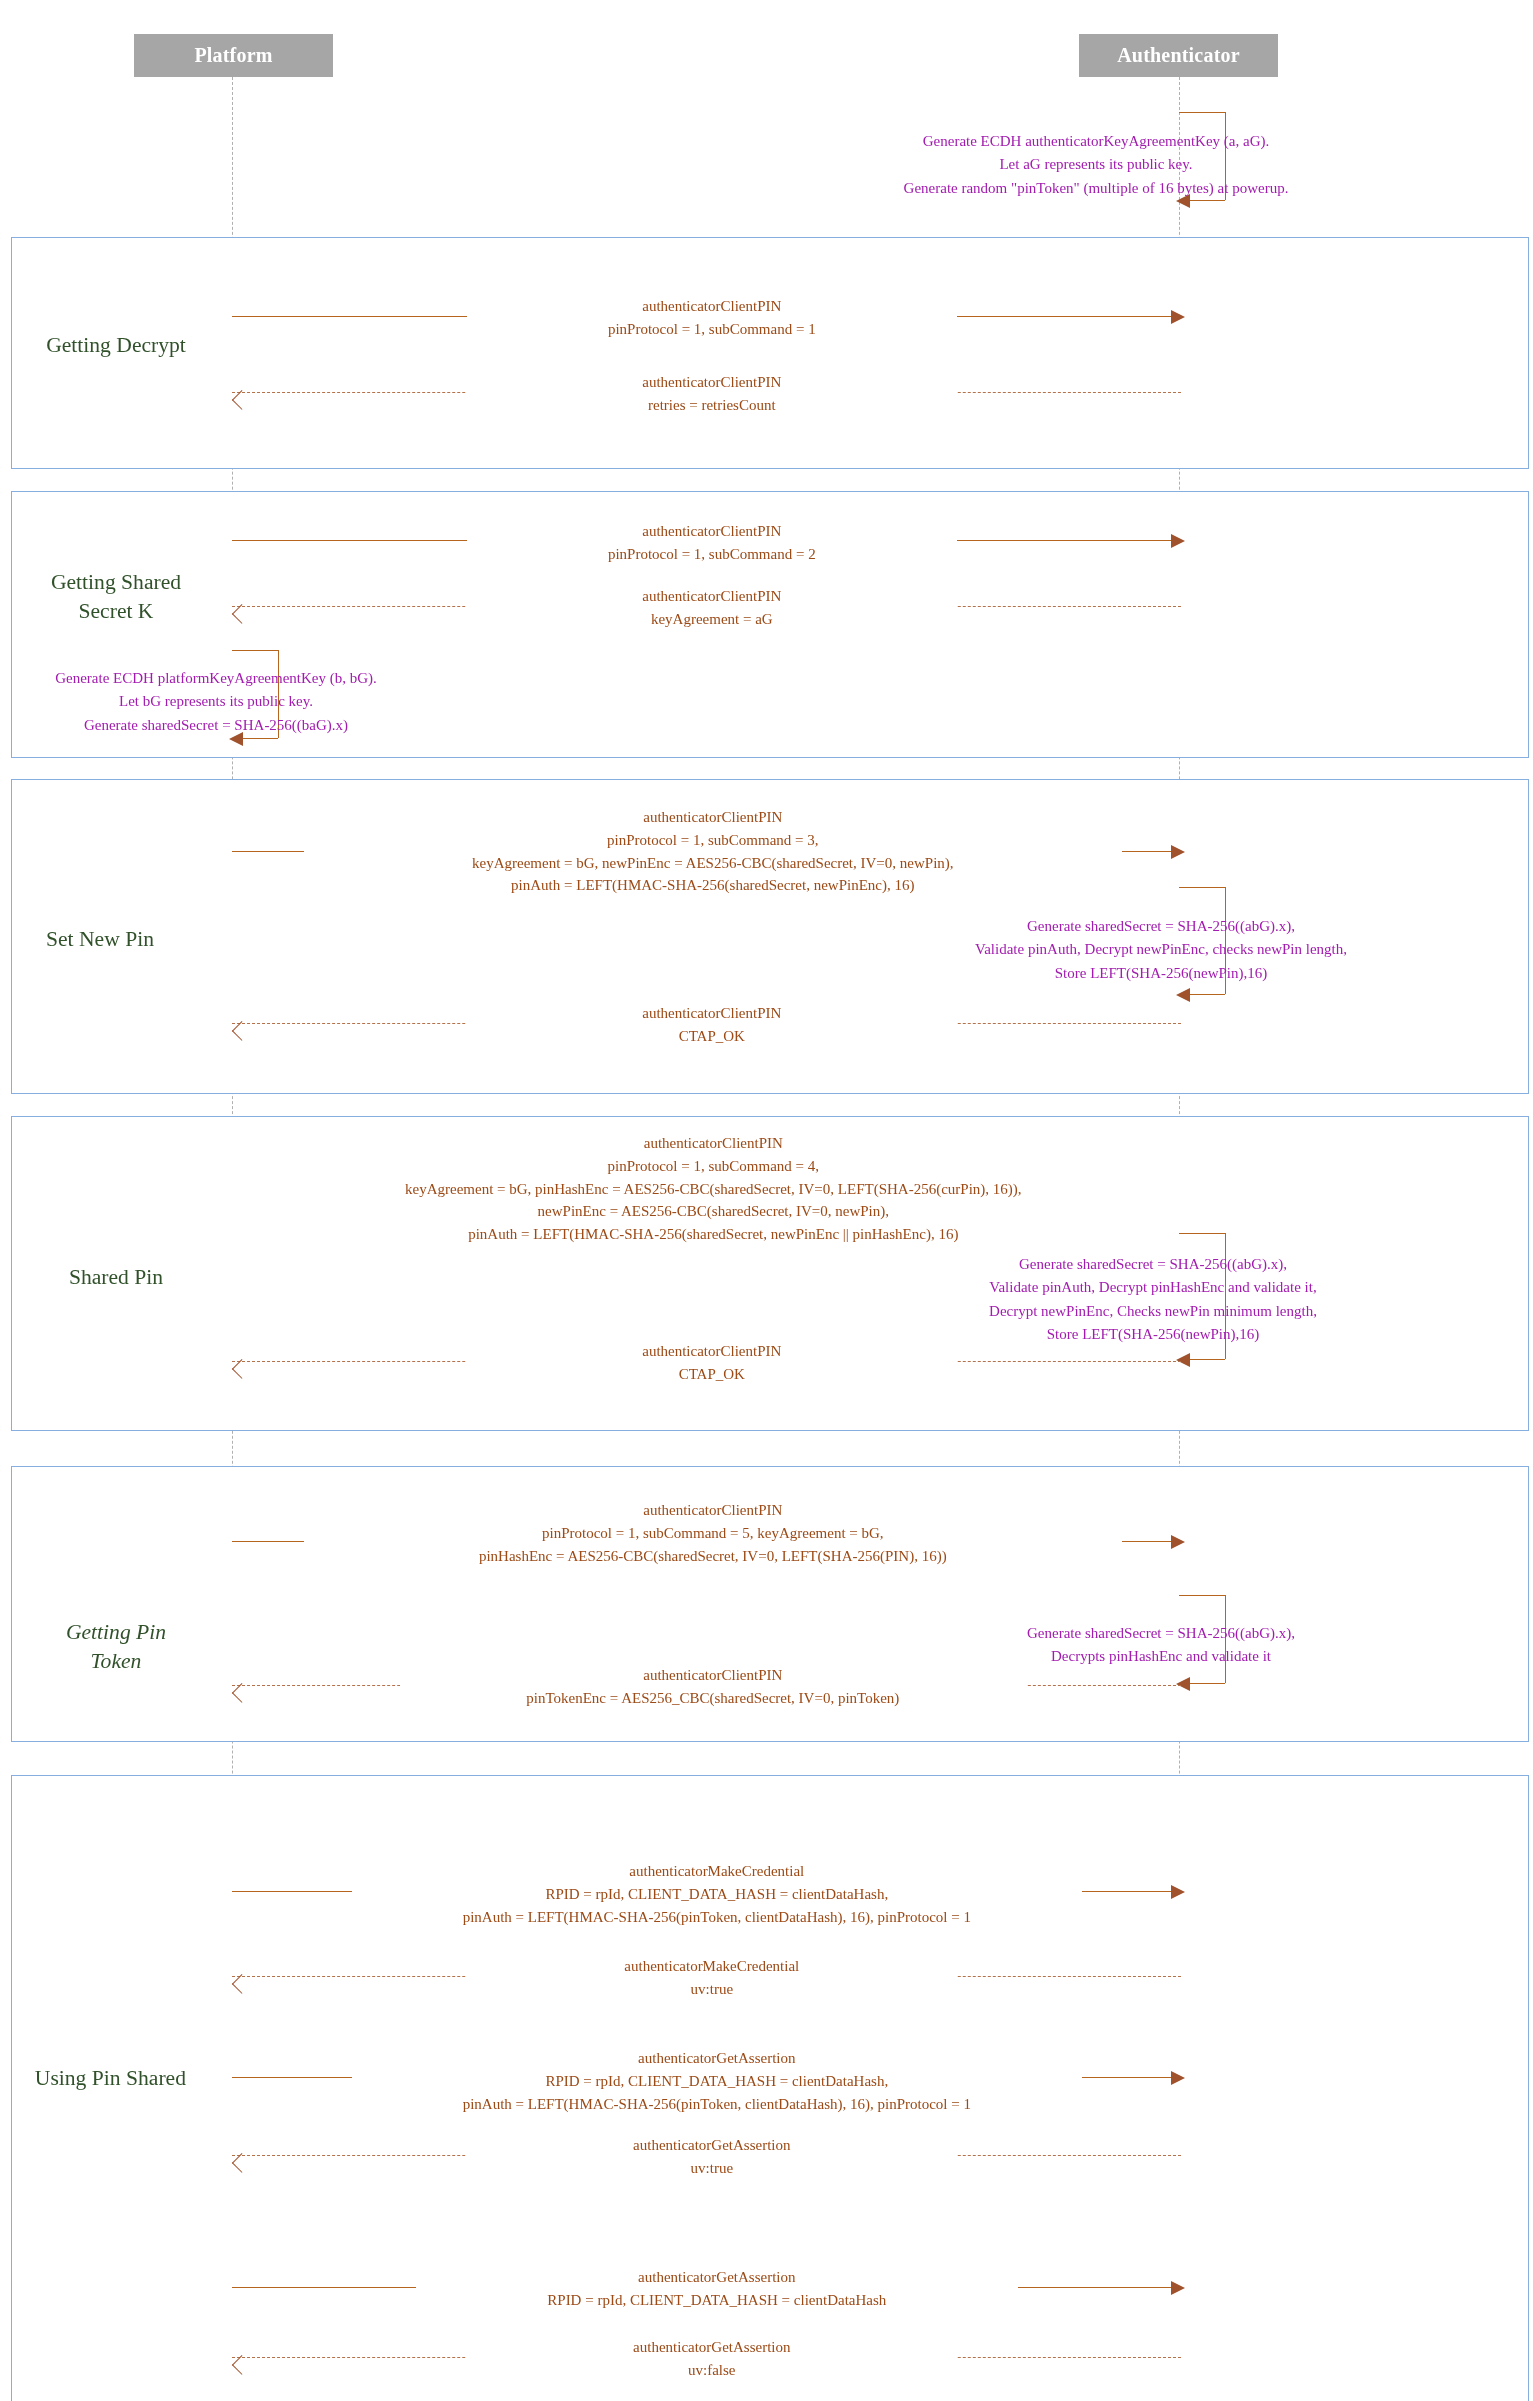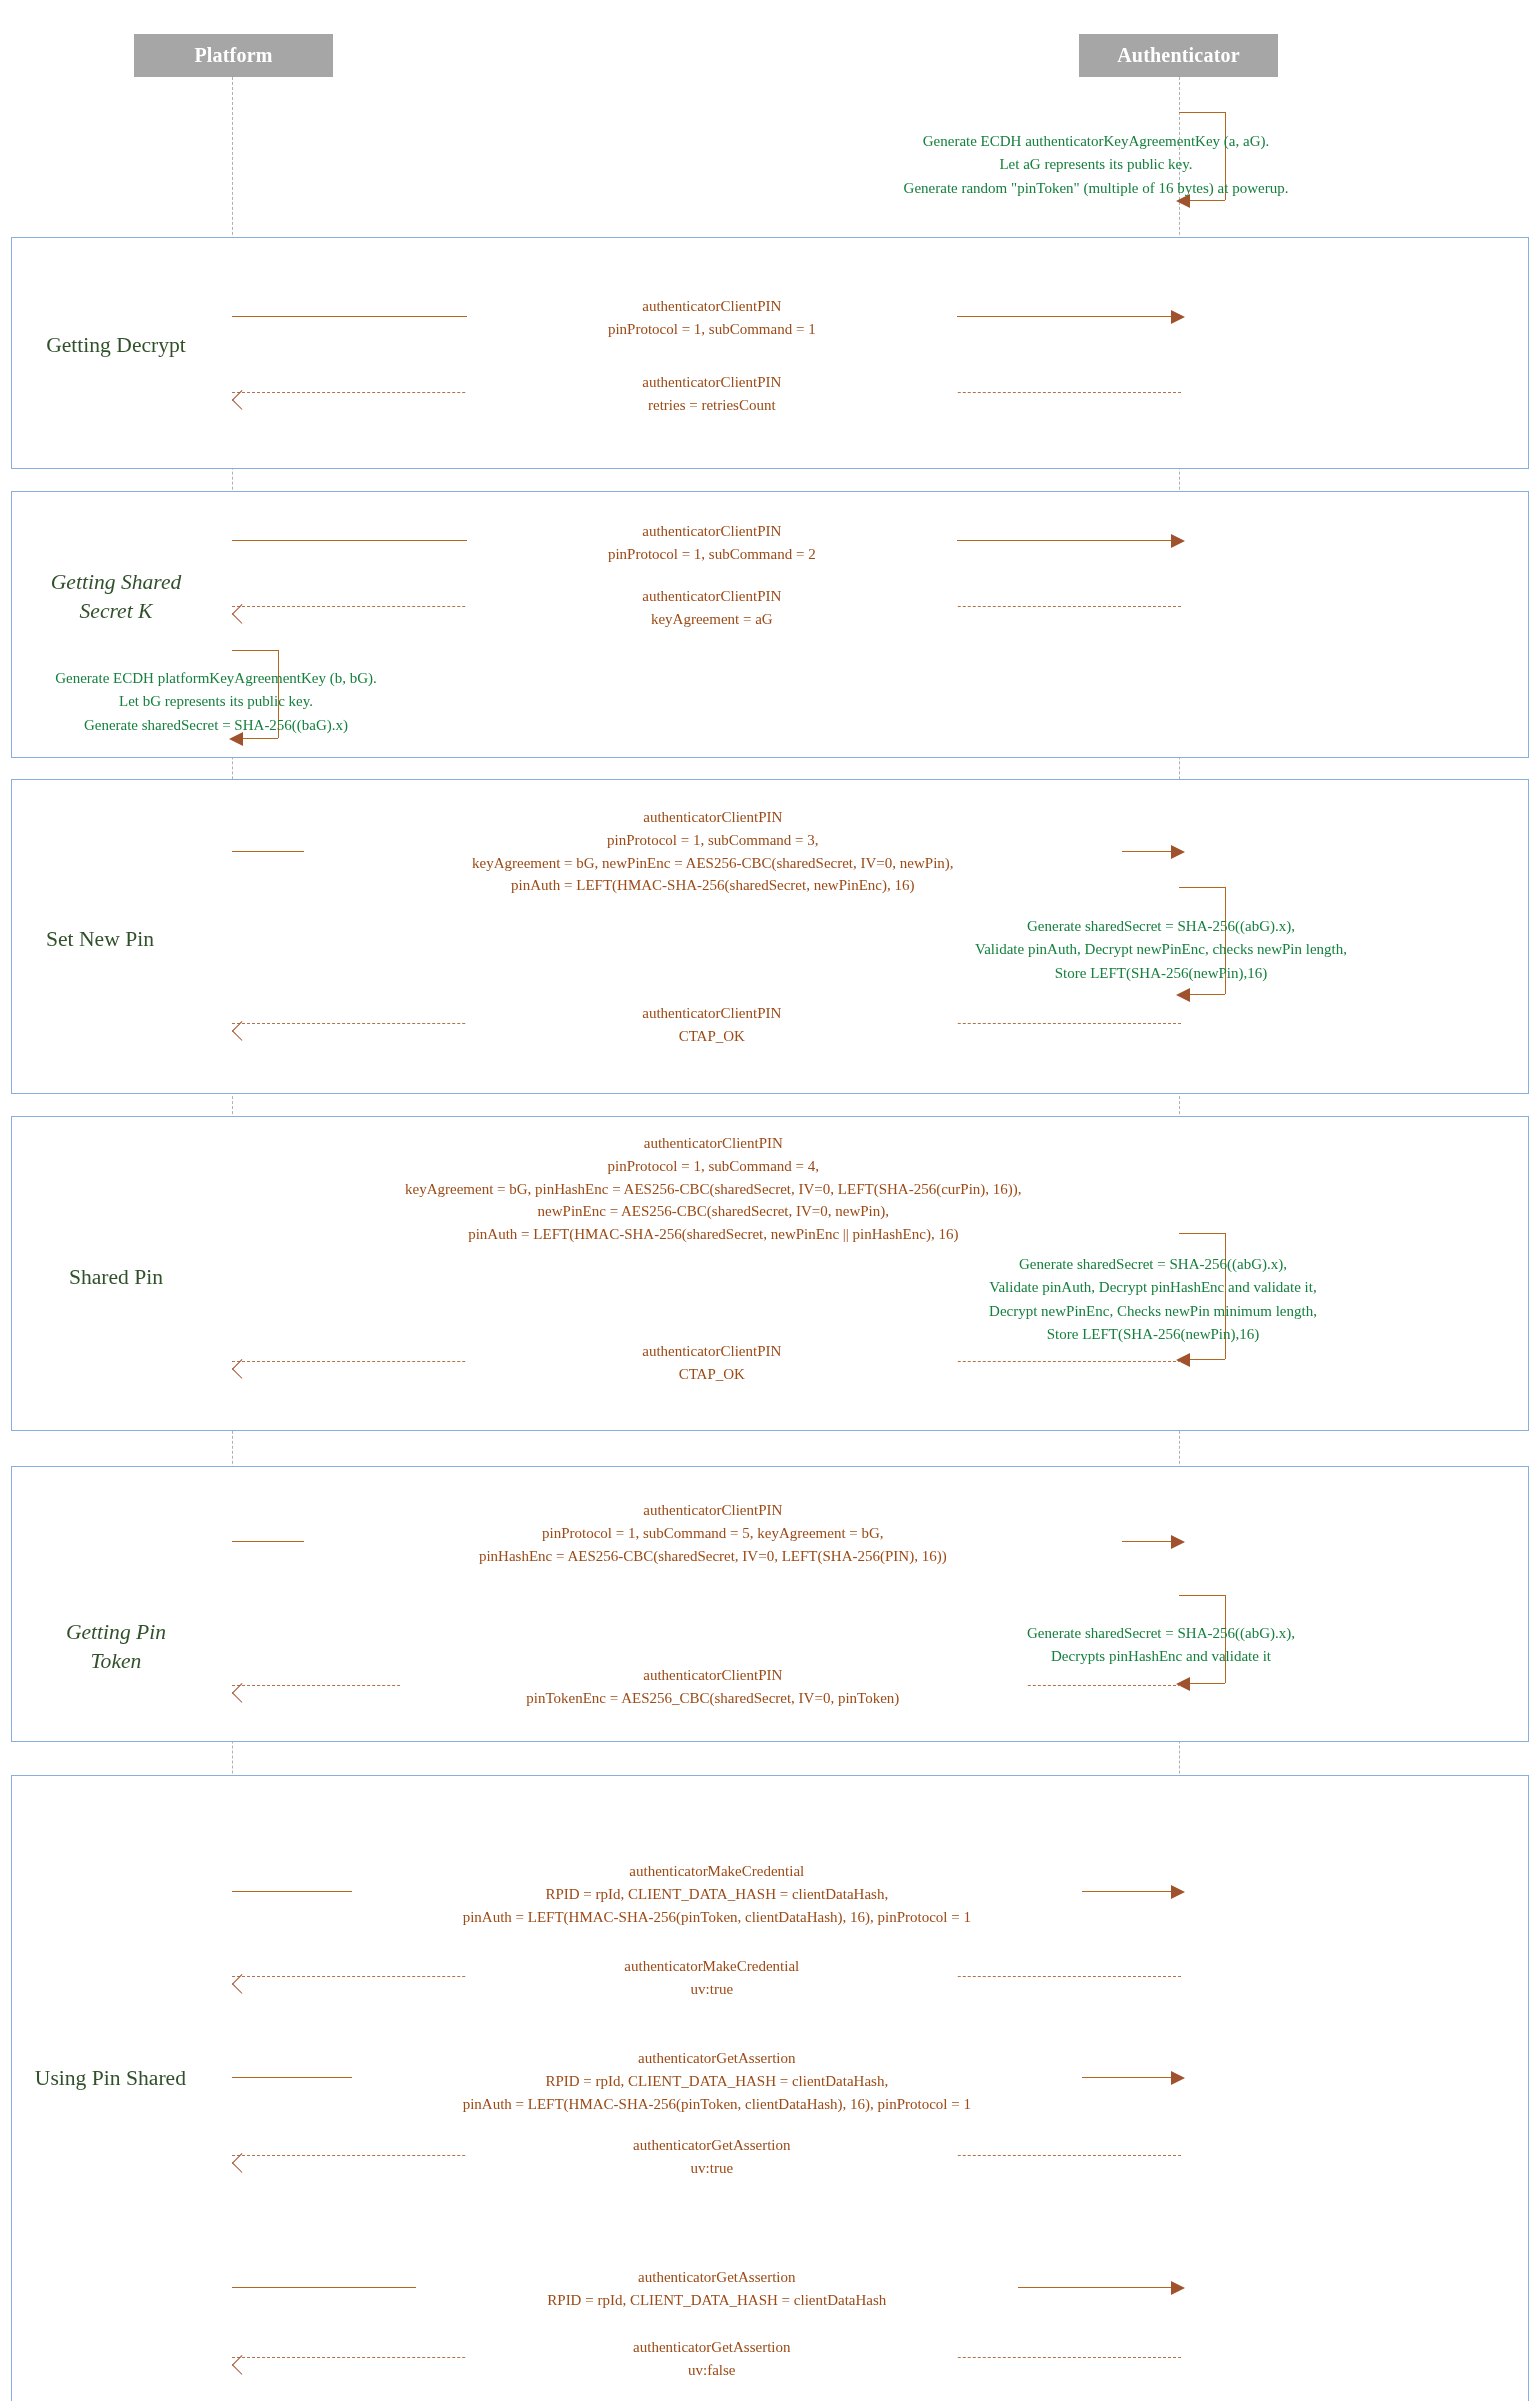--- a/index.html
+++ b/index.html
@@ -65,21 +65,21 @@
   .selfmsg{position:absolute;}
   .selfmsg .top{position:absolute;left:0;top:0;height:0;border-top:1.6px solid #b5651d;}
   .selfmsg .side{position:absolute;top:0;width:0;border-left:1.6px solid #b5651d;}
   .selfmsg .bot{position:absolute;left:0;height:0;border-top:1.6px solid #b5651d;}
   .selfmsg .arw{
     position:absolute;width:0;height:0;
     border-top:7.2px solid transparent;border-bottom:7.2px solid transparent;
     border-right:14.4px solid #a0522d;
   }
   .self-label{
-    position:absolute;color:#15803d;font-size:15px;line-height:1.55;
+    position:absolute;color:#a21caf;font-size:15px;line-height:1.55;
     text-align:center;white-space:pre-line;
   }
 </style>
 </head>
 <body>
 
 <div id="canvas">
 
   <div class="participant-box" style="left:134px;top:34px;width:199px;height:43px;">
     <span>Platform</span>
@@ -112,21 +112,21 @@
 pinProtocol = 1, subCommand = 1</div>
 
   <div class="msg left dashed open" style="left:232px;top:392px;width:949px;">
     <div class="line"></div>
       <div class="head"></div>
   </div>
   <div class="msg-label" style="left:467px;top:371px;width:480px;">authenticatorClientPIN
 retries = retriesCount</div>
 
   <div class="frame" style="left:11.2px;top:491px;width:1518px;height:267px;"></div>
-  <div class="frame-label" style="left:16px;top:568px;width:200px;font-style:italic;">Getting Shared
+  <div class="frame-label" style="left:16px;top:568px;width:200px;">Getting Shared
 Secret K</div>
 
   <div class="msg right" style="left:232px;top:540px;width:951px;">
     <div class="line"></div>
       <div class="head"></div>
   </div>
   <div class="msg-label" style="left:467px;top:520px;width:480px;">authenticatorClientPIN
 pinProtocol = 1, subCommand = 2</div>
 
   <div class="msg left dashed open" style="left:232px;top:606px;width:949px;">

